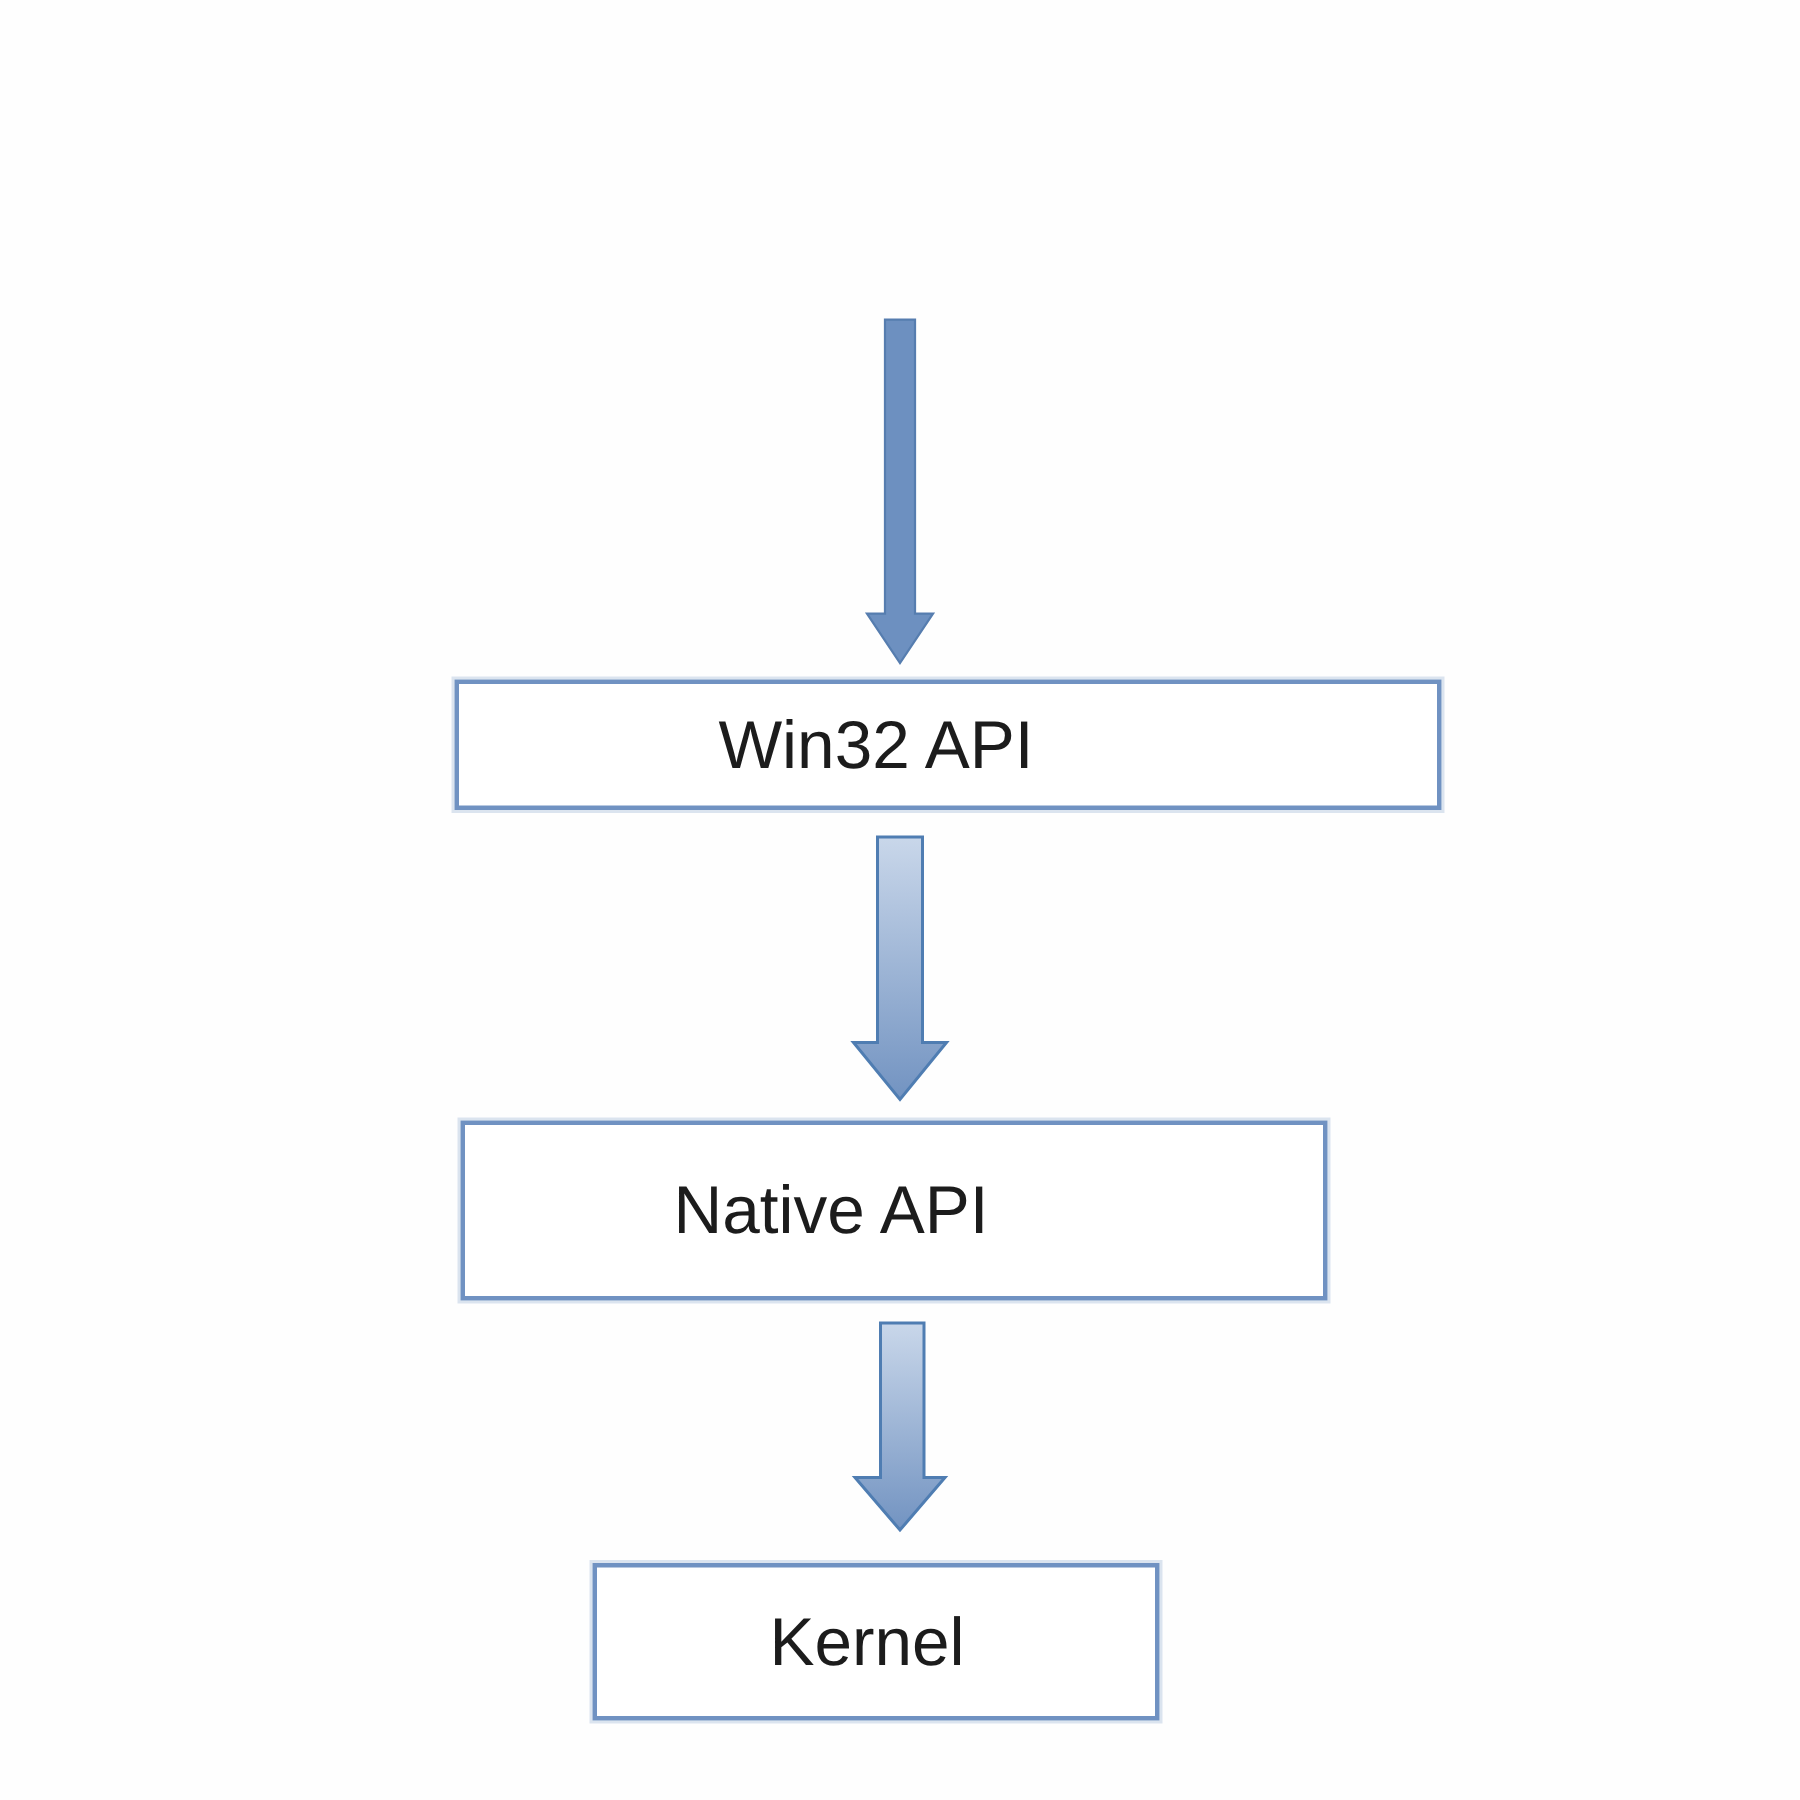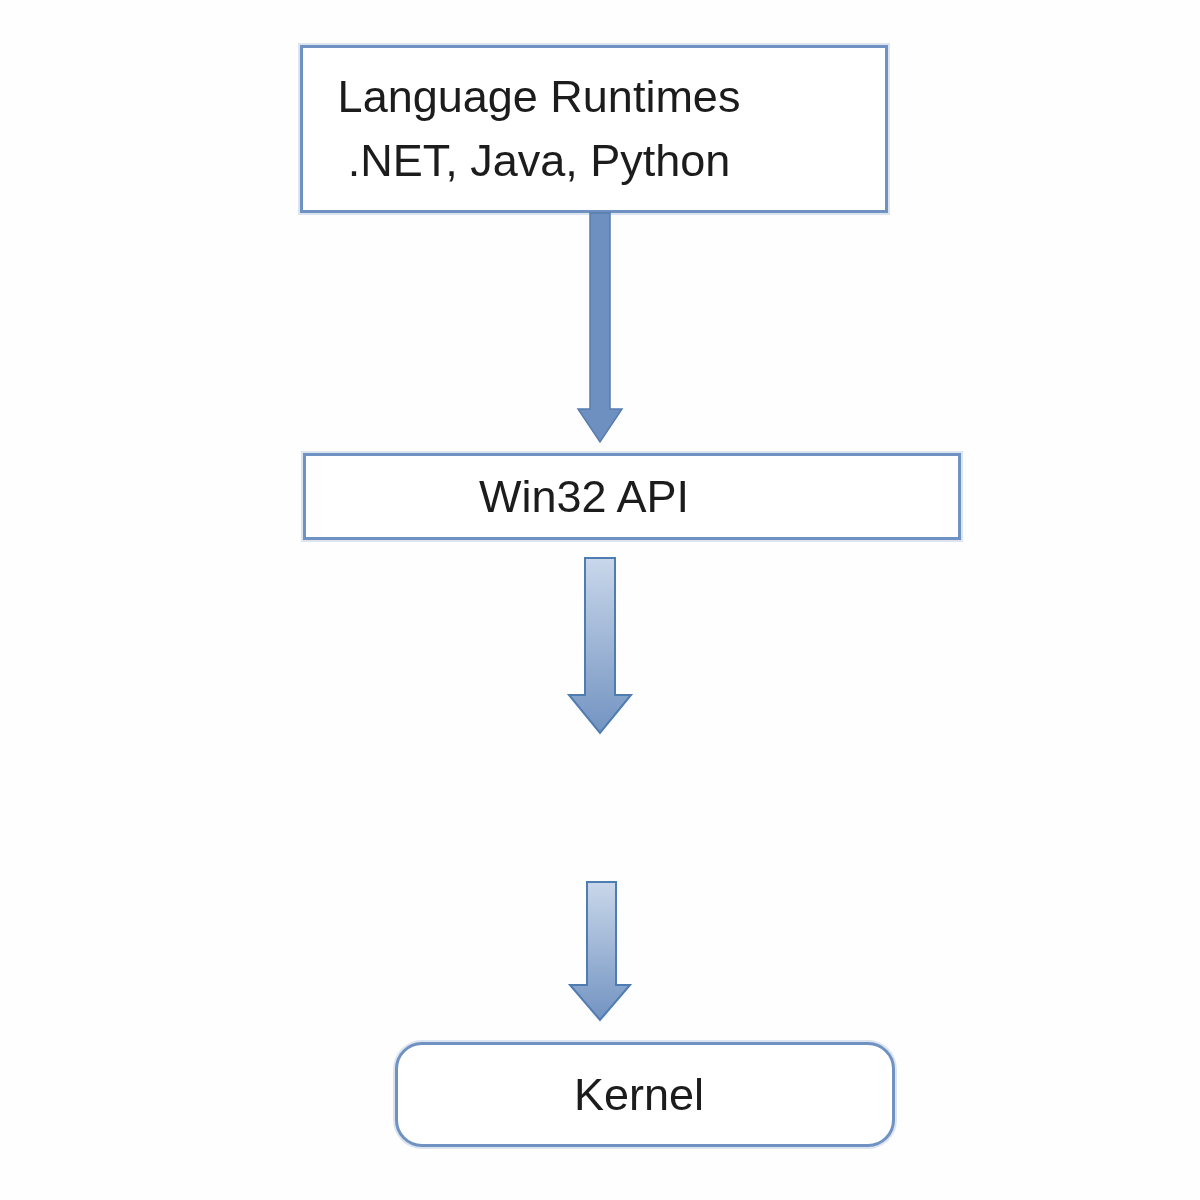--- a/index.html
+++ b/index.html
@@ -36,21 +36,21 @@
     font-size:45px;
     text-align:center;
     white-space:nowrap;
   }
   .node-1{left:300px;top:45px;width:588px;height:168px;line-height:64px;}
   .node-1 .node-text{transform:translateX(-55px);}
   .node-2{left:303px;top:453px;width:658px;height:87px;}
   .node-2 .node-text{transform:translateX(-48px);}
   .node-3{left:307px;top:747px;width:578px;height:120px;}
   .node-3 .node-text{transform:translateX(-42px);}
-  .node-4{left:395px;top:1042px;width:500px;height:105px;border-radius:27px;}
+  .node-4{left:395px;top:1042px;width:378px;height:105px;}
   .node-4 .node-text{transform:translateX(-6px);}
   .arrow{position:absolute;overflow:visible;}
   .arrow-1{left:575px;top:213px;}
   .arrow-2{left:565px;top:556px;}
   .arrow-3{left:567px;top:880px;}
   .solid-arrow{
     fill:var(--arrow-solid-fill);
     stroke:var(--arrow-solid-stroke);
     stroke-width:1.5;
     stroke-linejoin:miter;
@@ -61,43 +61,42 @@
     stroke-linejoin:miter;
   }
   .grad-stop-top{stop-color:var(--arrow-gradient-top);}
   .grad-stop-bottom{stop-color:var(--arrow-gradient-bottom);}
 </style>
 </head>
 <body>
 
 <div class="canvas">
 
-  <div class="node node-1">
-    <div class="node-text">Language Runtimes</div>
-    <div class="node-text">.NET, Java, Python</div>
-  </div>
 
   <svg class="arrow arrow-1" width="50" height="230" viewBox="0 0 50 230">
     <polygon class="solid-arrow" points="15,0 35,0 35,196 47,196 25,229 3,196 15,196"></polygon>
   </svg>
 
   <div class="node node-2">
     <div class="node-text">Win32 API</div>
   </div>
 
   <svg class="arrow arrow-2" width="70" height="179" viewBox="0 0 70 179">
     <defs>
       <linearGradient id="grad2" x1="0" y1="0" x2="0" y2="1">
         <stop class="grad-stop-top" offset="0"></stop>
         <stop class="grad-stop-bottom" offset="1"></stop>
       </linearGradient>
     </defs>
     <polygon class="grad-arrow" fill="url(#grad2)" points="20,2 50,2 50,139 66,139 35,177 4,139 20,139"></polygon>
   </svg>
 
+  <div class="node node-3">
+    <div class="node-text">Native API</div>
+  </div>
 
   <svg class="arrow arrow-3" width="66" height="142" viewBox="0 0 66 142">
     <defs>
       <linearGradient id="grad3" x1="0" y1="0" x2="0" y2="1">
         <stop class="grad-stop-top" offset="0"></stop>
         <stop class="grad-stop-bottom" offset="1"></stop>
       </linearGradient>
     </defs>
     <polygon class="grad-arrow" fill="url(#grad3)" points="20,2 49,2 49,105 63,105 33,140 3,105 20,105"></polygon>
   </svg>

